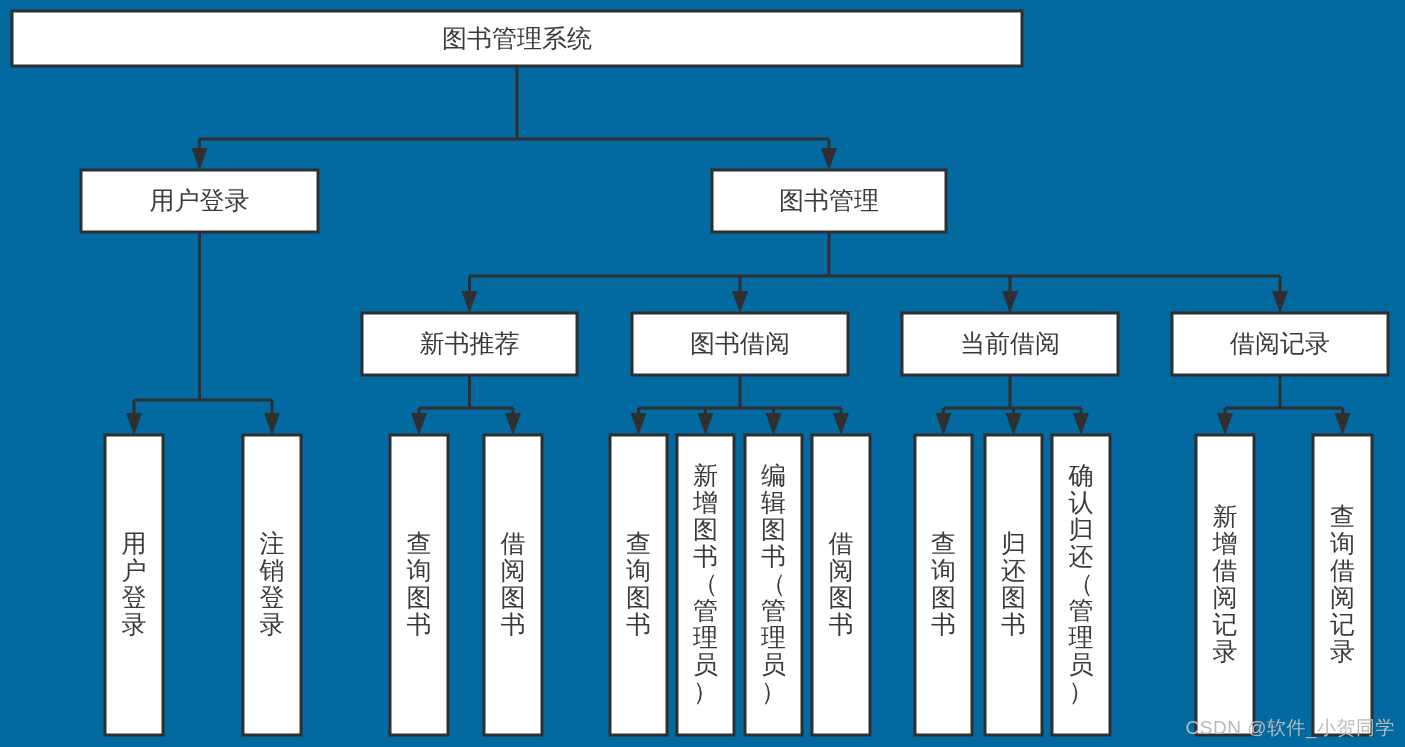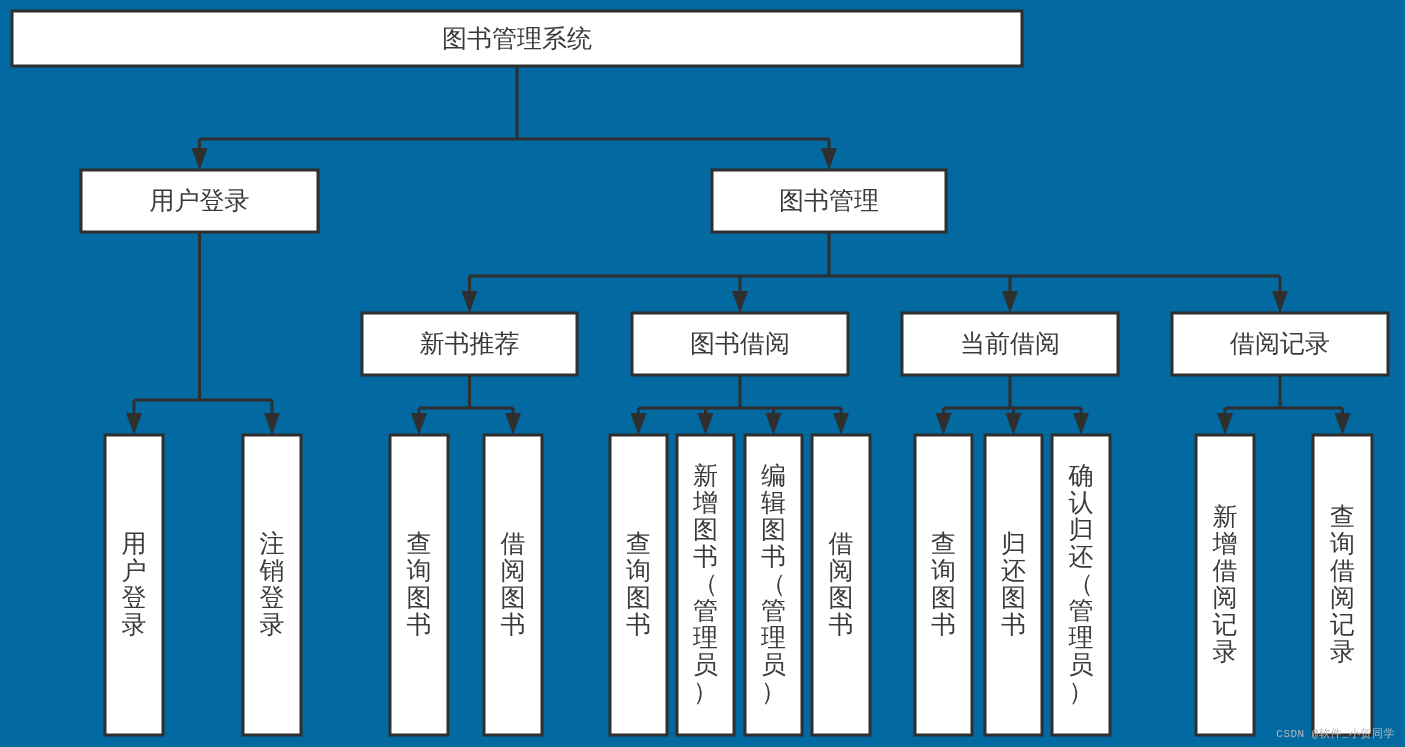--- a/index.html
+++ b/index.html
@@ -53,22 +53,22 @@
     font-size: 25px;
   }
   .label-v {
     font-size: 25px;
     text-anchor: middle;
   }
   .watermark {
     position: absolute;
     right: 10px;
     bottom: 6px;
-    font-family: Liberation Mono, monospace;
-    font-size: 11px;
+    font-family: Liberation Sans, sans-serif;
+    font-size: 19px;
     color: #b9b9b9;
     letter-spacing: 0.5px;
     white-space: nowrap;
     pointer-events: none;
   }
 </style>
 </head>
 <body>
 
 <div id="diagram-root">

